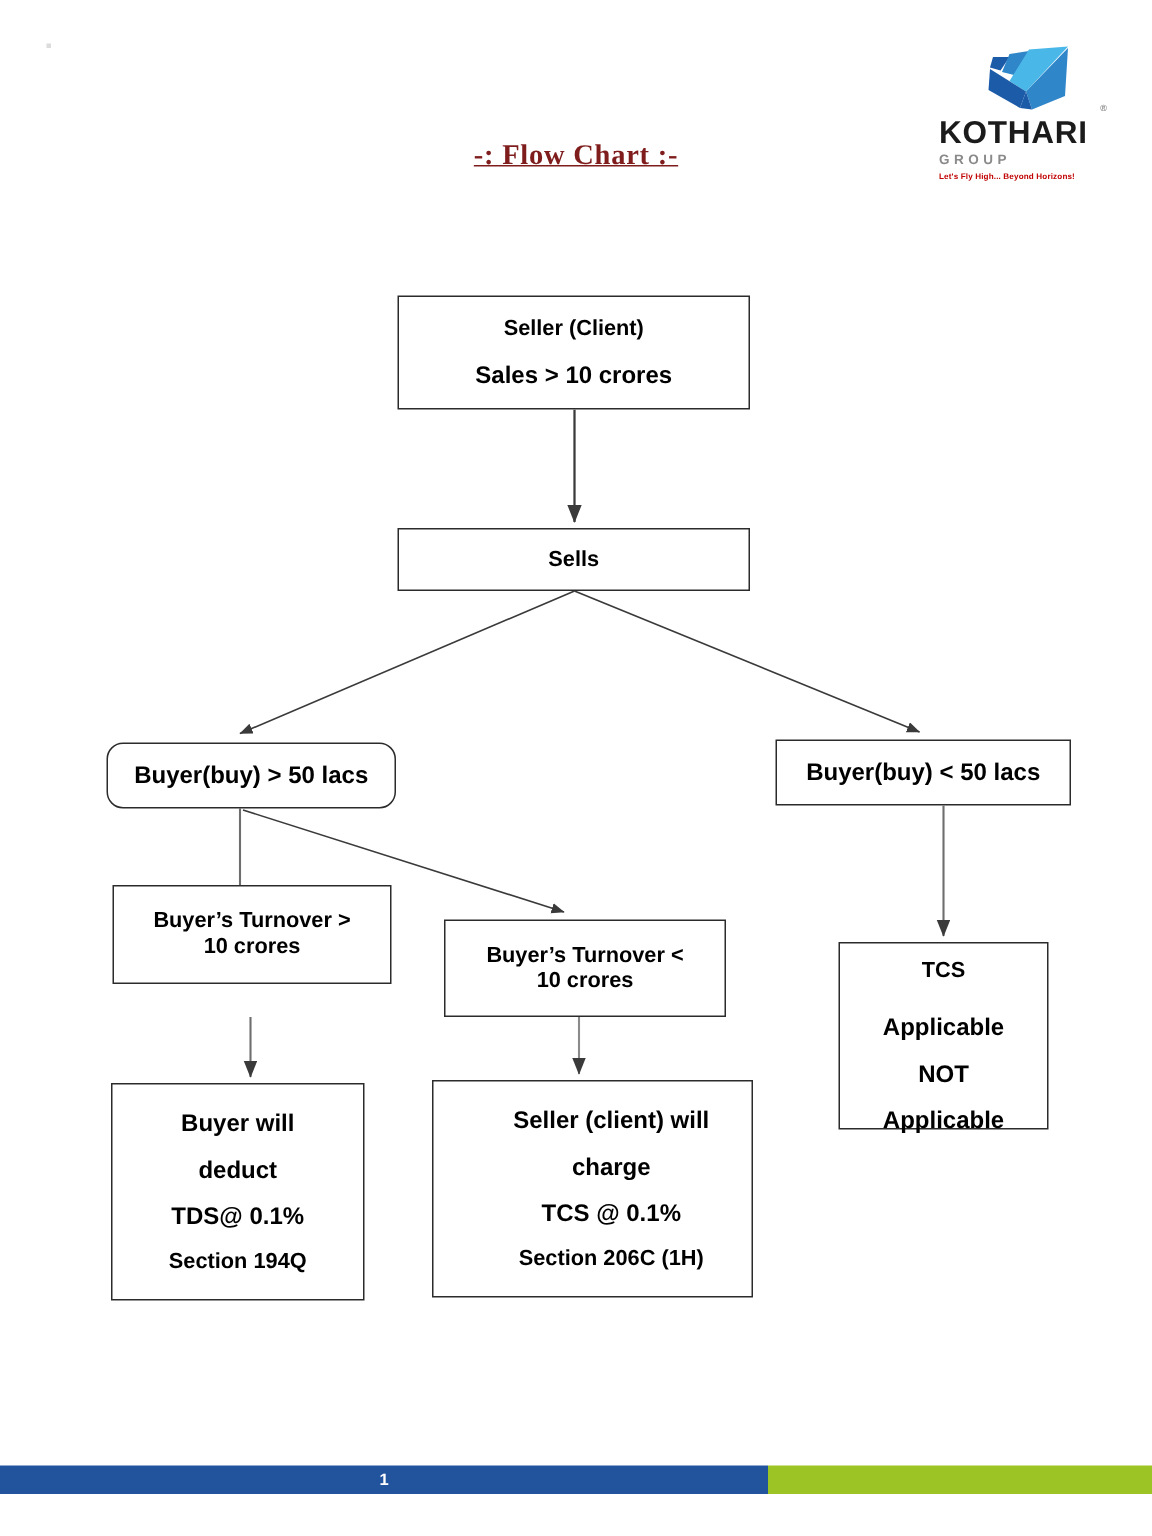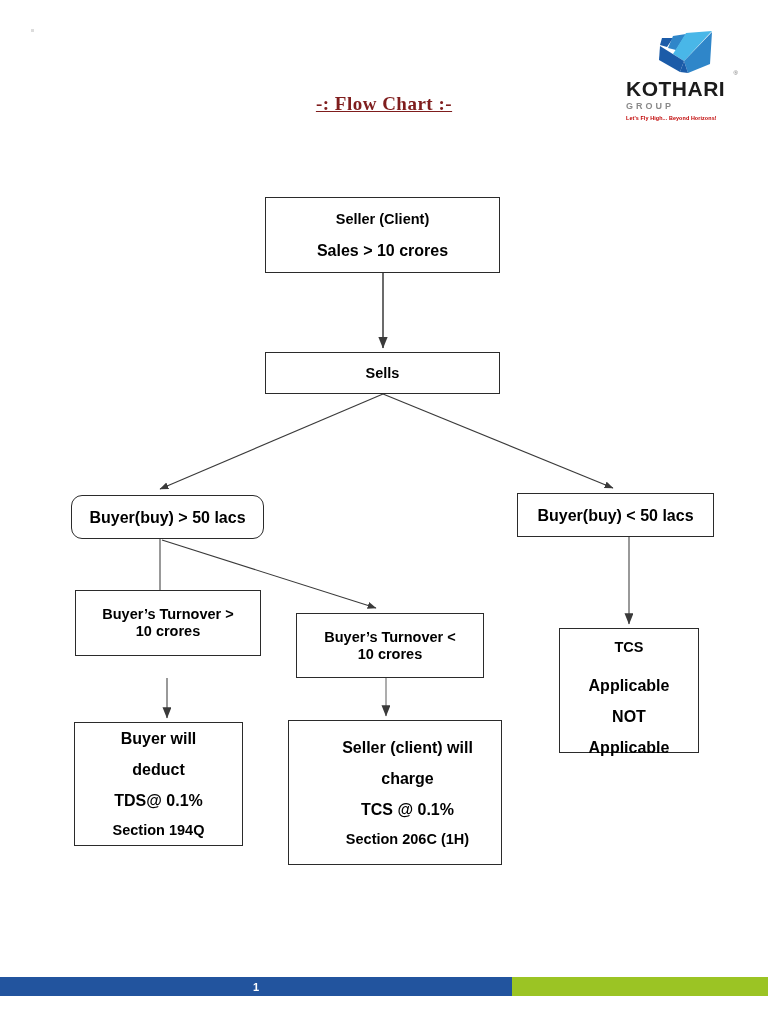--- a/index.html
+++ b/index.html
@@ -107,21 +107,21 @@
 
   #n-seller   { left: 265px; top: 197px; width: 235px; height: 76px; }
   #n-seller .l1 { margin-bottom: 13px; }
   #n-sells    { left: 265px; top: 352px; width: 235px; height: 42px; }
   #n-buy-gt   { left: 71px;  top: 495px; width: 193px; height: 44px; border-radius: 11px; }
   #n-buy-lt   { left: 517px; top: 493px; width: 197px; height: 44px; }
   #n-turn-gt  { left: 75px;  top: 590px; width: 186px; height: 66px; }
   #n-turn-lt  { left: 296px; top: 613px; width: 188px; height: 65px; }
   #n-tcs      { left: 559px; top: 628px; width: 140px; height: 125px; }
   #n-tcs .l1  { margin-bottom: 14px; margin-top: 21px; }
-  #n-tds      { left: 74px;  top: 722px; width: 169px; height: 124px; }
+  #n-tds      { left: 74px;  top: 722px; width: 169px; height: 145px; }
   #n-tcs-charge { left: 288px; top: 720px; width: 214px; height: 145px; padding-left: 25px; }
   .node.spaced .ln { margin: 6px 0; }
 
   
   #arrows {
     position: absolute;
     left: 0; top: 0;
     width: 768px;
     height: 1024px;
     pointer-events: none;

